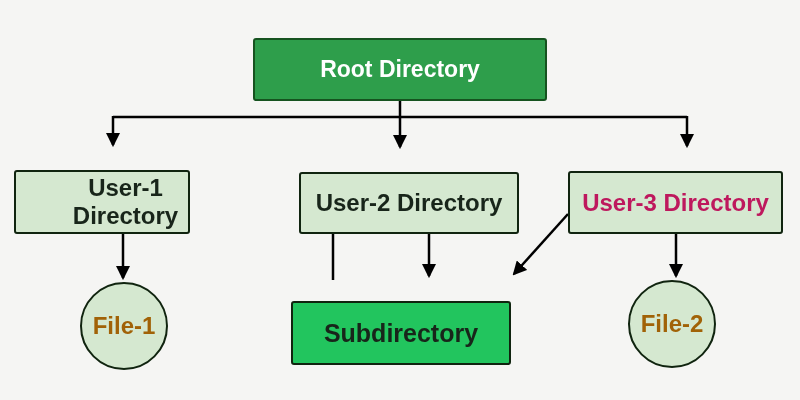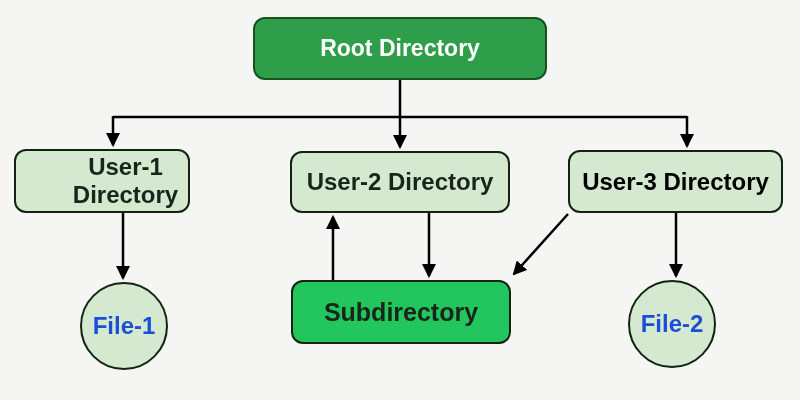--- a/index.html
+++ b/index.html
@@ -23,60 +23,61 @@
   .node {
     position: absolute;
     display: flex;
     align-items: center;
     justify-content: center;
     box-sizing: border-box;
     font-weight: bold;
     text-align: center;
   }
   .node.box {
-    border-radius: 12px;
+    border-radius: 3px;
     border: 2px solid #10240f;
+    margin-top: 21px;
   }
   .node.root {
     left: 253px; top: 17px; width: 294px; height: 63px;
     background: #2e9e4b;
     border-color: #16531f;
     color: #ffffff;
     font-size: 23px;
   }
   .node.user1 {
     left: 14px; top: 149px; width: 176px; height: 64px;
     background: #d5e8d0;
     color: #18251a;
     font-size: 24px;
     padding-left: 47px;
   }
   .node.user2 {
-    left: 290px; top: 151px; width: 220px; height: 62px;
+    left: 299px; top: 151px; width: 220px; height: 62px;
     background: #d5e8d0;
     color: #18251a;
     font-size: 24px;
   }
   .node.user3 {
     left: 568px; top: 150px; width: 215px; height: 63px;
     background: #d5e8d0;
-    color: #000000;
+    color: #be185d;
     font-size: 24px;
   }
   .node.subdir {
     left: 291px; top: 280px; width: 220px; height: 64px;
     background: #22c55e;
     color: #18251a;
     font-size: 25px;
   }
   .node.circle {
     border-radius: 50%;
     border: 2px solid #10240f;
     background: #d5e8d0;
-    color: #1d4ed8;
+    color: #a16207;
     font-size: 24px;
   }
   .node.file1 {
     left: 80px; top: 282px; width: 88px; height: 88px;
   }
   .node.file2 {
     left: 628px; top: 280px; width: 88px; height: 88px;
   }
 </style>
 </head>

